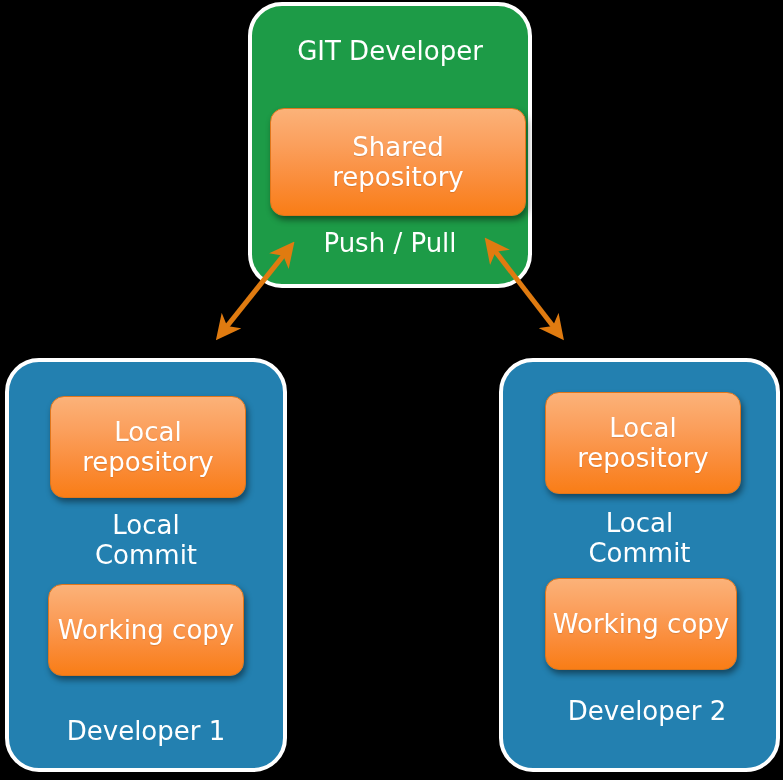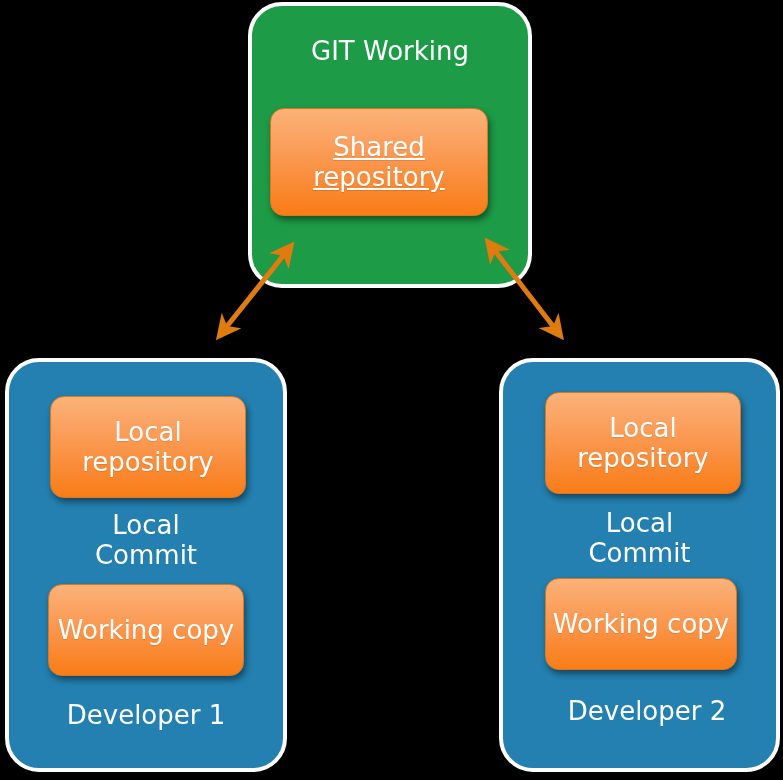--- a/index.html
+++ b/index.html
@@ -65,29 +65,29 @@
     font-size: 26px;
     line-height: 1.16;
     text-align: center;
     white-space: pre-line;
     font-weight: 400;
   }
 
   
   #git-platform { left: 248px; top: 2px; width: 284px; height: 286px; }
   #git-platform-title { left: 248px; top: 36px; width: 284px; }
-  #shared-repository { left: 270px; top: 108px; width: 218px; height: 108px; text-decoration: underline; }
+  #shared-repository { left: 270px; top: 108px; width: 256px; height: 108px; }
   #push-pull-label { left: 248px; top: 228px; width: 284px; }
 
   
   #developer-1 { left: 5px; top: 358px; width: 282px; height: 414px; }
   #dev1-local-repository { left: 50px; top: 396px; width: 196px; height: 102px; }
   #dev1-local-commit-label { left: 5px; top: 510px; width: 282px; }
   #dev1-working-copy { left: 48px; top: 584px; width: 196px; height: 92px; }
-  #dev1-title { left: 5px; top: 700px; width: 282px; }
+  #dev1-title { left: 5px; top: 716px; width: 282px; }
 
   
   #developer-2 { left: 499px; top: 358px; width: 281px; height: 414px; }
   #dev2-local-repository { left: 545px; top: 392px; width: 196px; height: 102px; }
   #dev2-local-commit-label { left: 499px; top: 508px; width: 281px; }
   #dev2-working-copy { left: 545px; top: 578px; width: 192px; height: 92px; }
   #dev2-title { left: 499px; top: 696px; width: 296px; }
 
   
   .arrow-layer {
@@ -98,25 +98,26 @@
     pointer-events: none;
   }
 </style>
 </head>
 <body>
 
 <div id="canvas">
 
   <div class="container-box green-box" id="git-platform"></div>
 
-  <div class="box-label" id="git-platform-title">GIT Working</div>
+  <div class="box-label" id="git-platform-title">GIT Developer</div>
 
   <div class="node-box" id="shared-repository">Shared
 repository</div>
 
+  <div class="box-label" id="push-pull-label">Push / Pull</div>
 
   <div class="container-box blue-box" id="developer-1"></div>
 
   <div class="node-box" id="dev1-local-repository">Local
 repository</div>
 
   <div class="box-label" id="dev1-local-commit-label">Local
 Commit</div>
 
   <div class="node-box" id="dev1-working-copy">Working copy</div>

